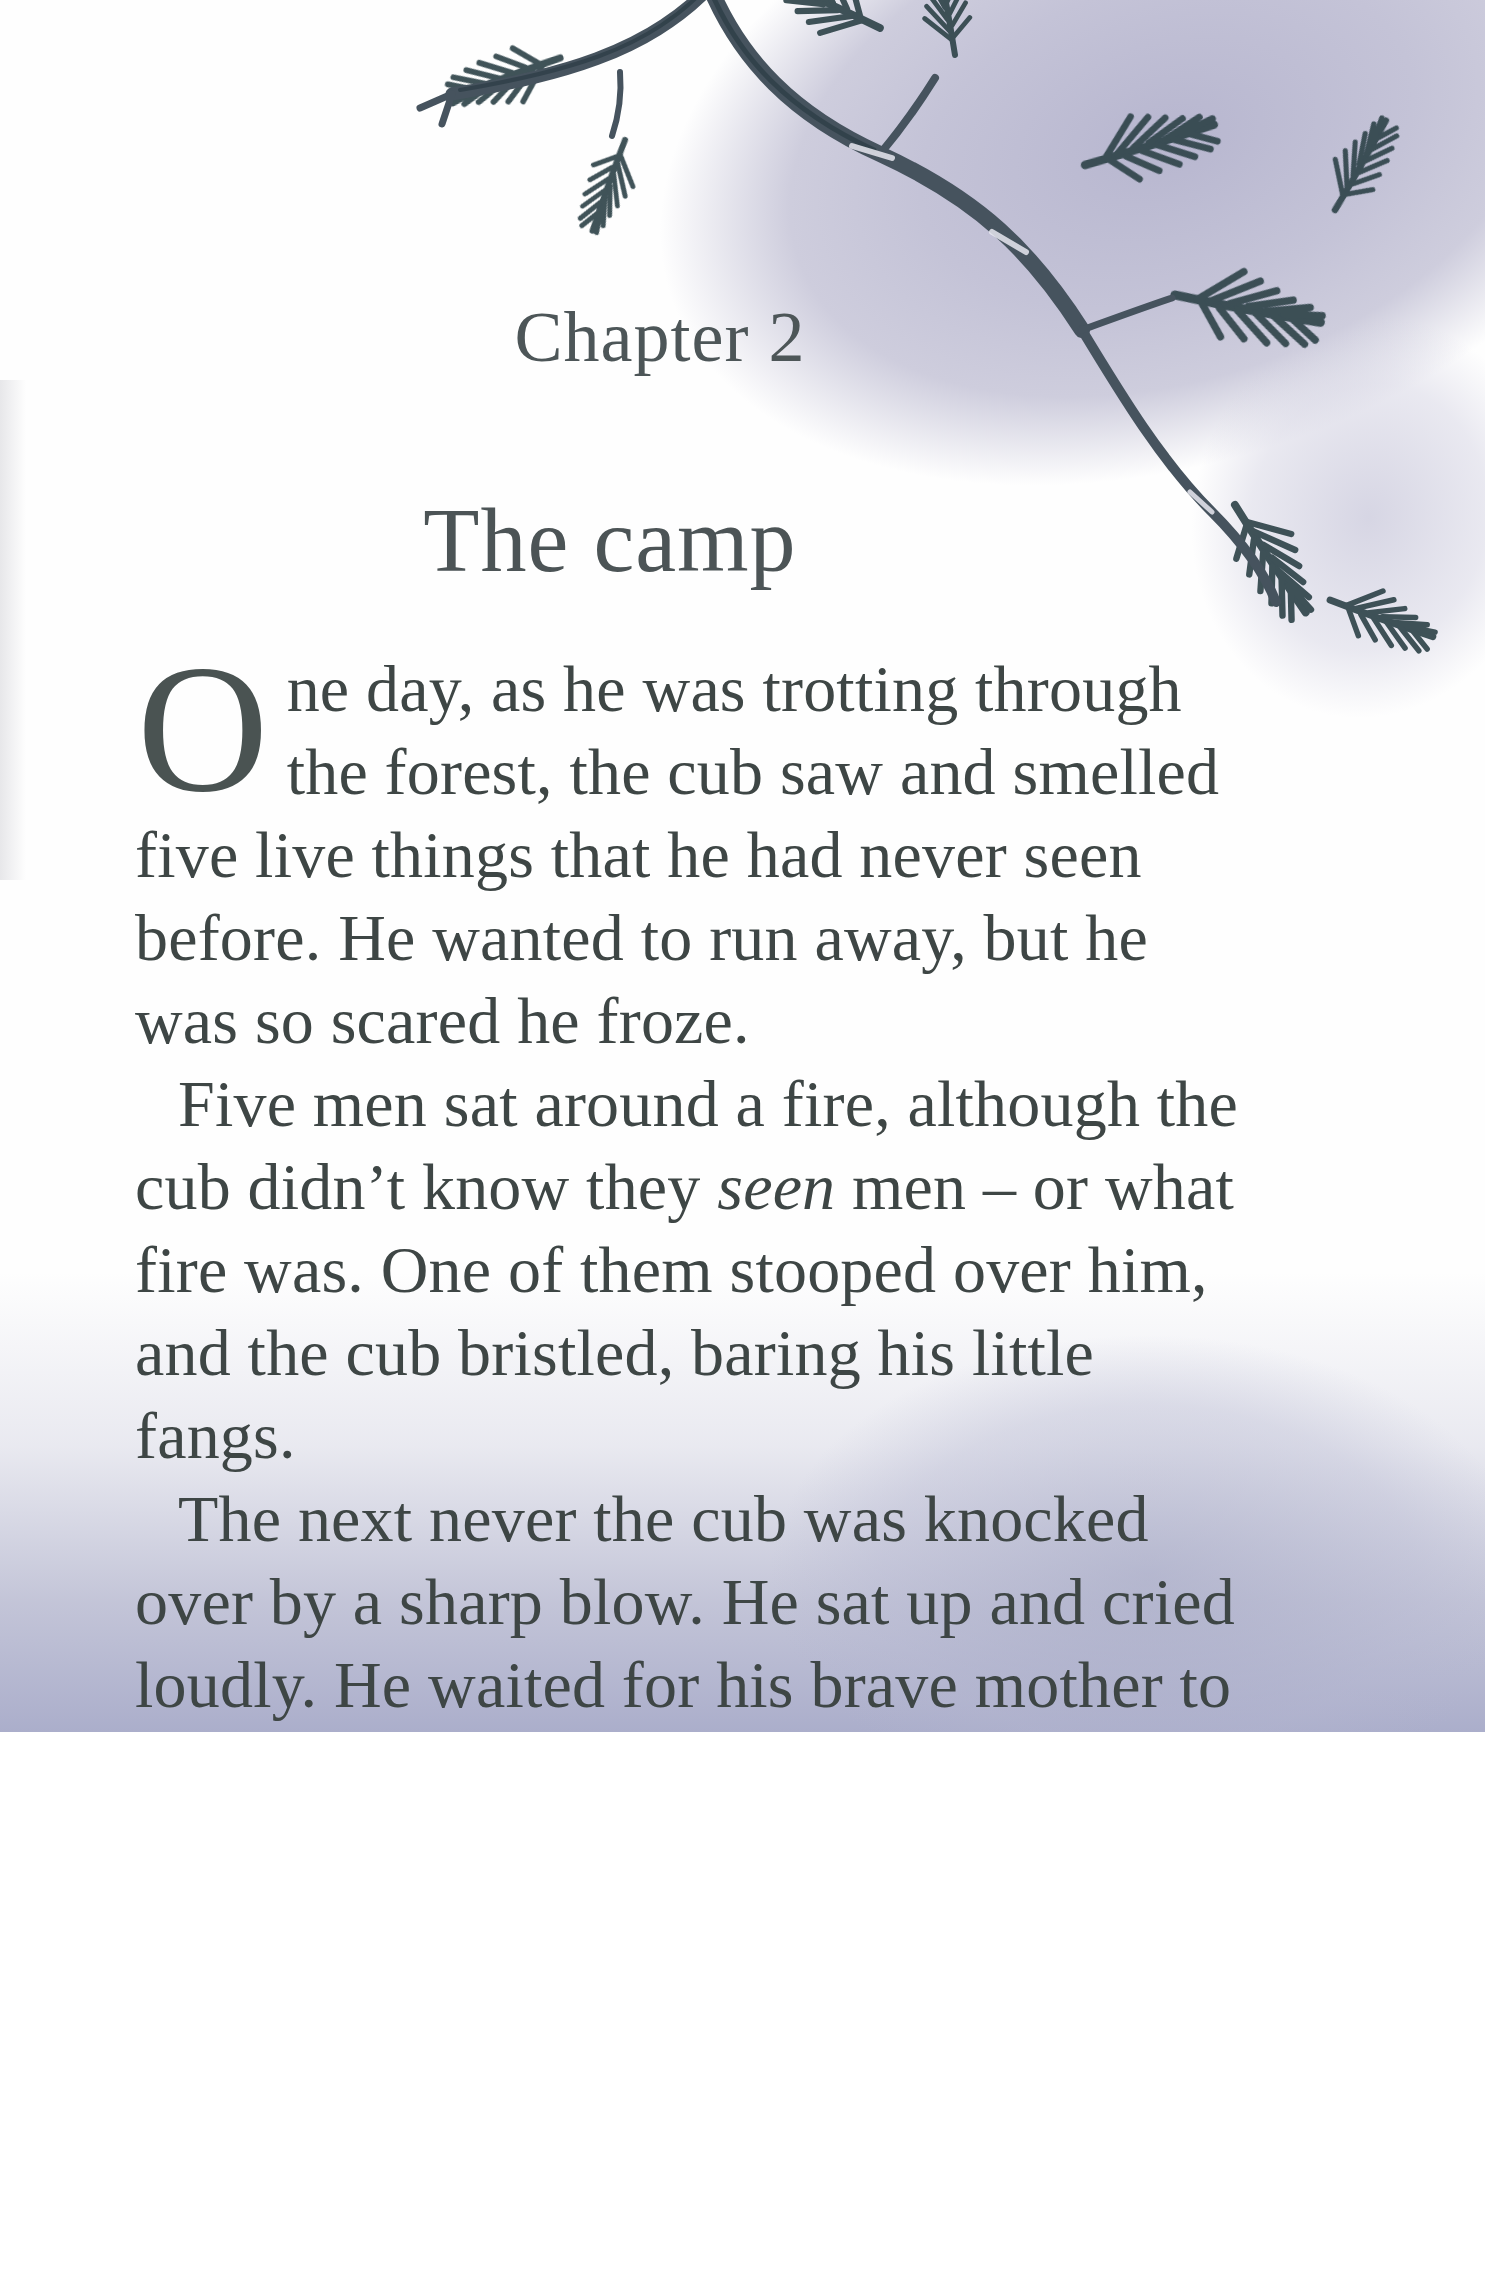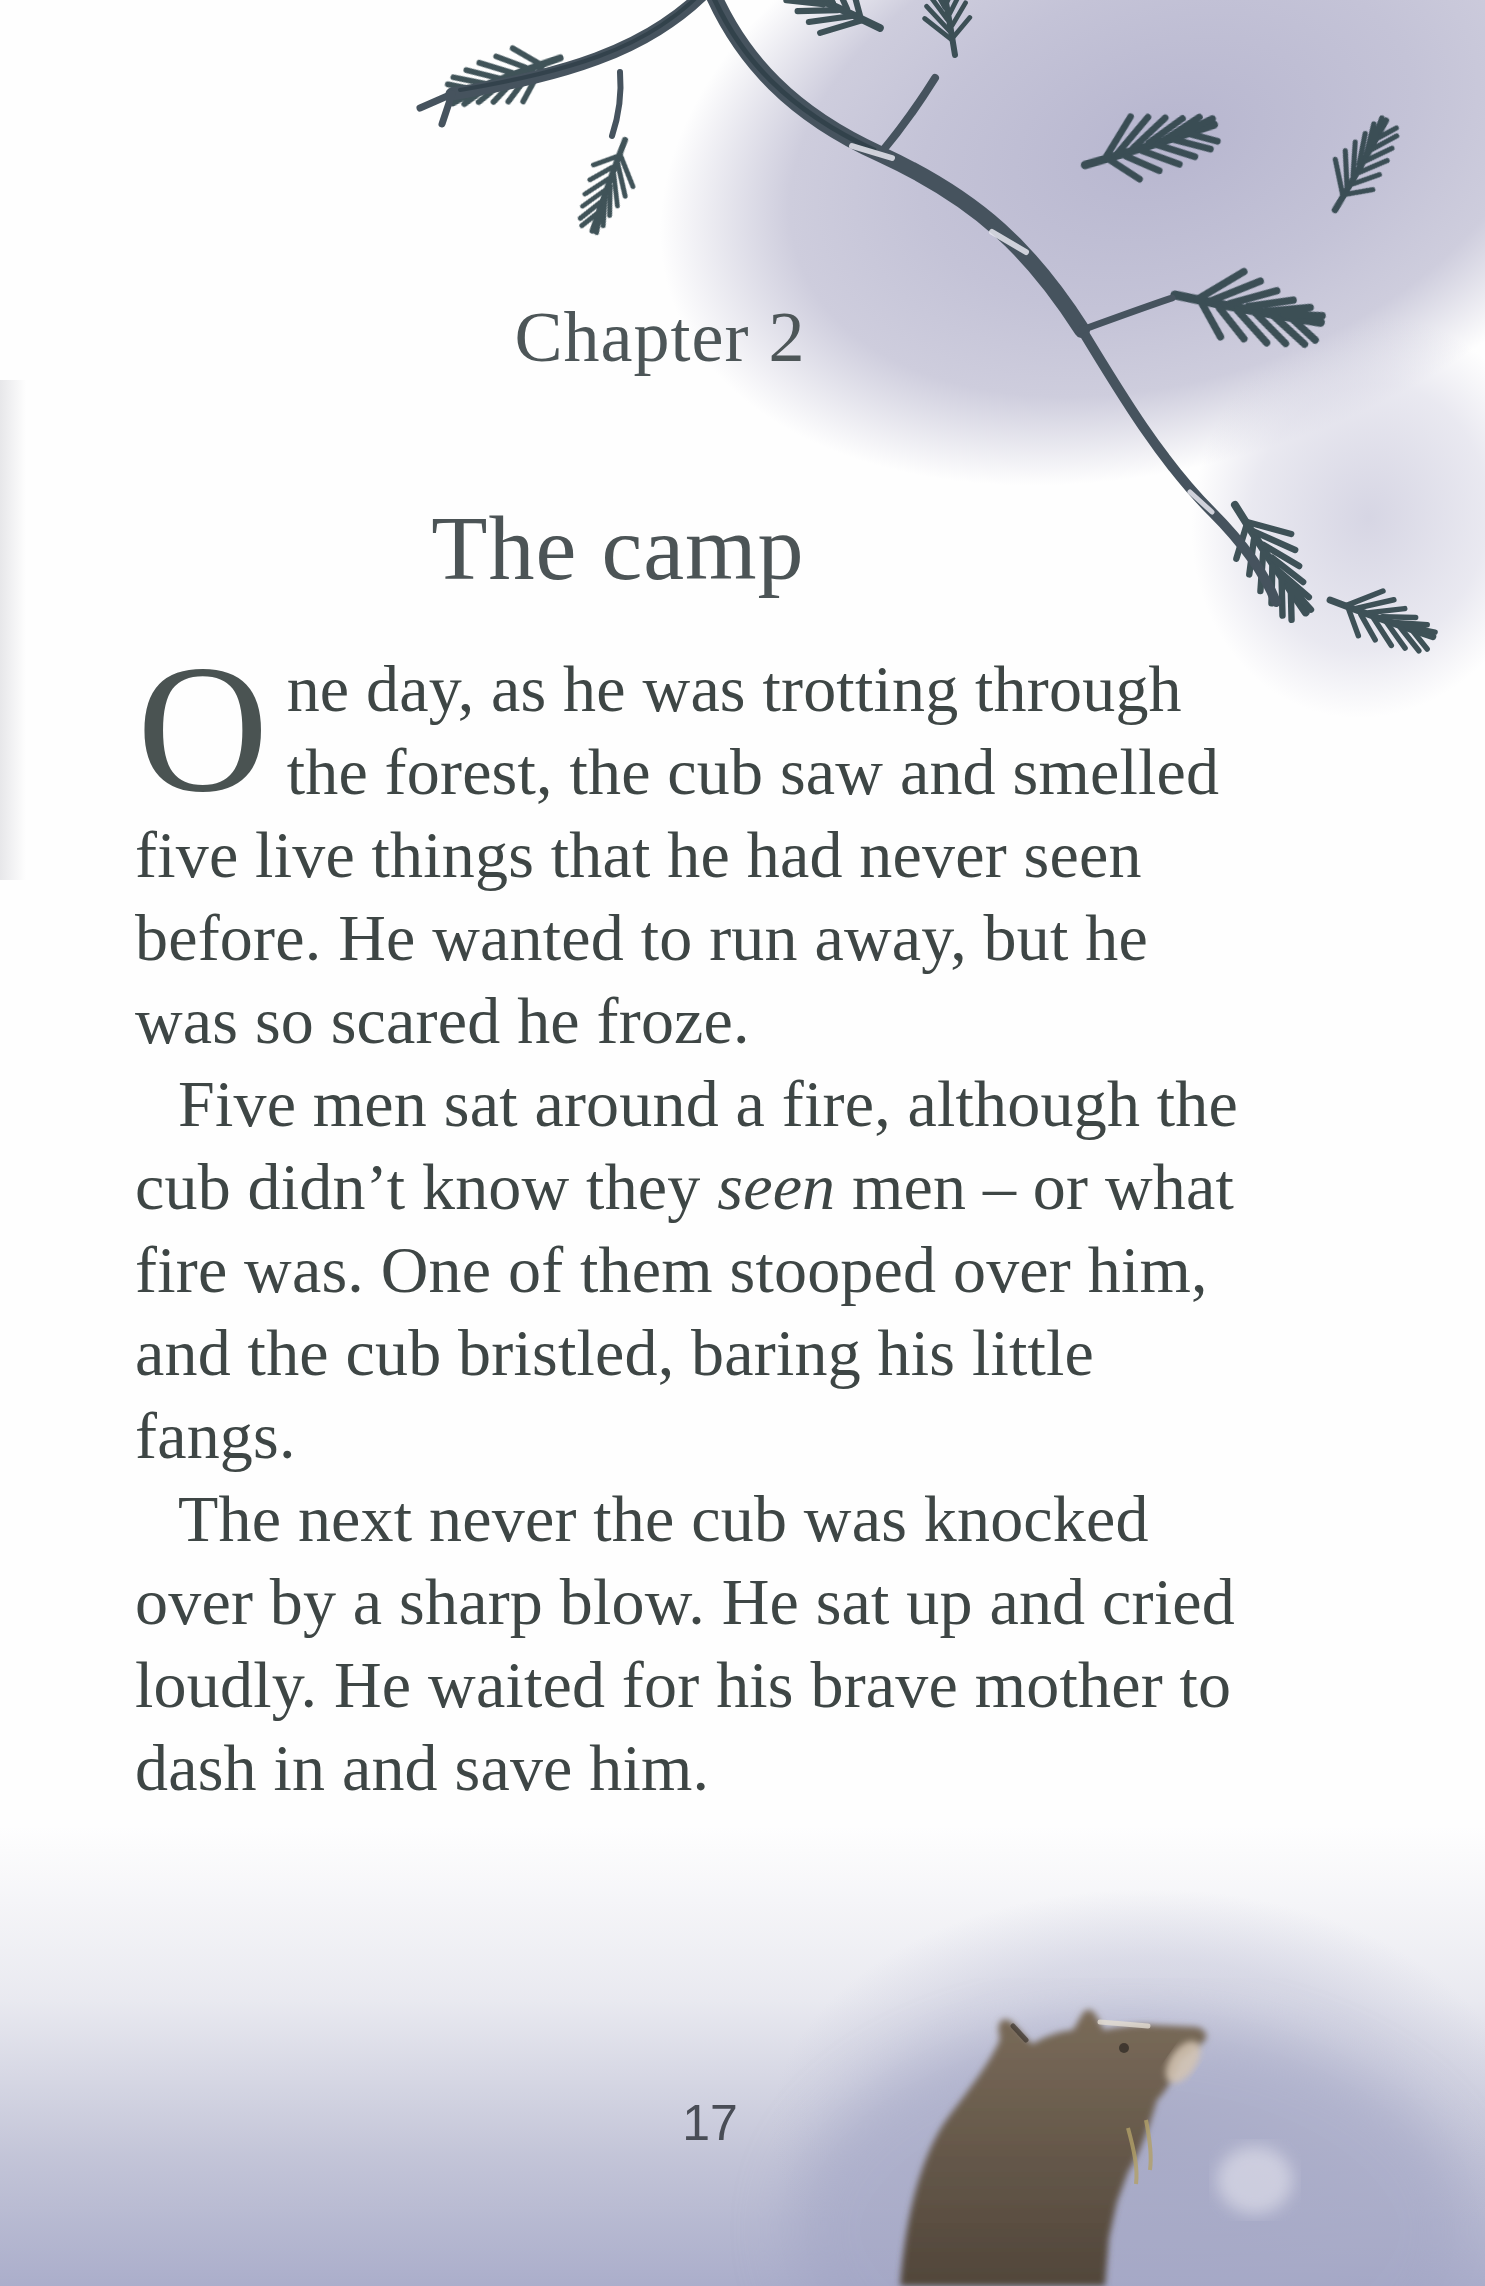--- a/index.html
+++ b/index.html
@@ -1,18 +1,18 @@
 <!DOCTYPE html>
 <html><head>
 <meta charset="utf-8">
 <style>
   html,body{margin:0;padding:0;background:#ffffff;}
   .page{
     position:relative;
-    width:1485px;height:2286px;
+    width:1485px;height:1732px;
     background:#fefefefe;
     overflow:hidden;
     font-family:"Liberation Serif", serif;
   }
 
   
   .wash-tr{
     position:absolute;top:-150px;right:-170px;width:1150px;height:800px;
     background:radial-gradient(ellipse 58% 52% at 60% 40%,
       #b7b6cf 0%, #c4c3d7 38%, #cecddd 58%, rgba(250,250,252,0) 78%);
@@ -161,21 +161,21 @@
            L1117,2202 L1109,2238 L1105,2286 Z" fill="url(#cubGrad)" filter="url(#soft3)"></path>
       <ellipse cx="1183" cy="2062" rx="13" ry="24" fill="#d4c5b2" opacity="0.85" transform="rotate(35 1183 2062)" filter="url(#soft3)"></ellipse>
       <path d="M1100,2022 L1148,2026" stroke="#e4ddd2" stroke-width="5" stroke-linecap="round" opacity="0.8"></path>
       <path d="M1013,2026 L1026,2040" stroke="#3c342c" stroke-width="5" stroke-linecap="round" opacity="0.7"></path>
       <path d="M1128,2128 C1134,2150 1138,2168 1136,2184 M1146,2120 C1150,2140 1152,2156 1150,2170" stroke="#b1a068" stroke-width="4" fill="none" opacity="0.8"></path>
       <circle cx="1124" cy="2048" r="5" fill="#2f2a24" opacity="0.75"></circle>
     </g>
   </svg>
 
   <div class="chapter">Chapter 2</div>
-  <h1 class="title" style="font-weight:normal;margin:8px;">The camp</h1>
+  <h1 class="title" style="font-weight:normal;margin:0;">The camp</h1>
 
   <div class="body-text">
     <p><span class="dropcap">O</span><span>ne day, as he was trotting through the forest, the cub saw and smelled five live things that he had never seen before. He wanted to run away, but he was so scared he froze.</span></p>
     <p class="indent"><span>Five men sat around a fire, although the cub didn’t know they </span><span class="ital">seen</span><span> men – or what fire was. One of them stooped over him, and the cub bristled, baring his little fangs.</span></p>
     <p class="indent">The next never the cub was knocked over by a sharp blow. He sat up and cried loudly. He waited for his brave mother to dash in and save him.</p>
   </div>
 
   <div class="page-number">17</div>
 
 </div>

